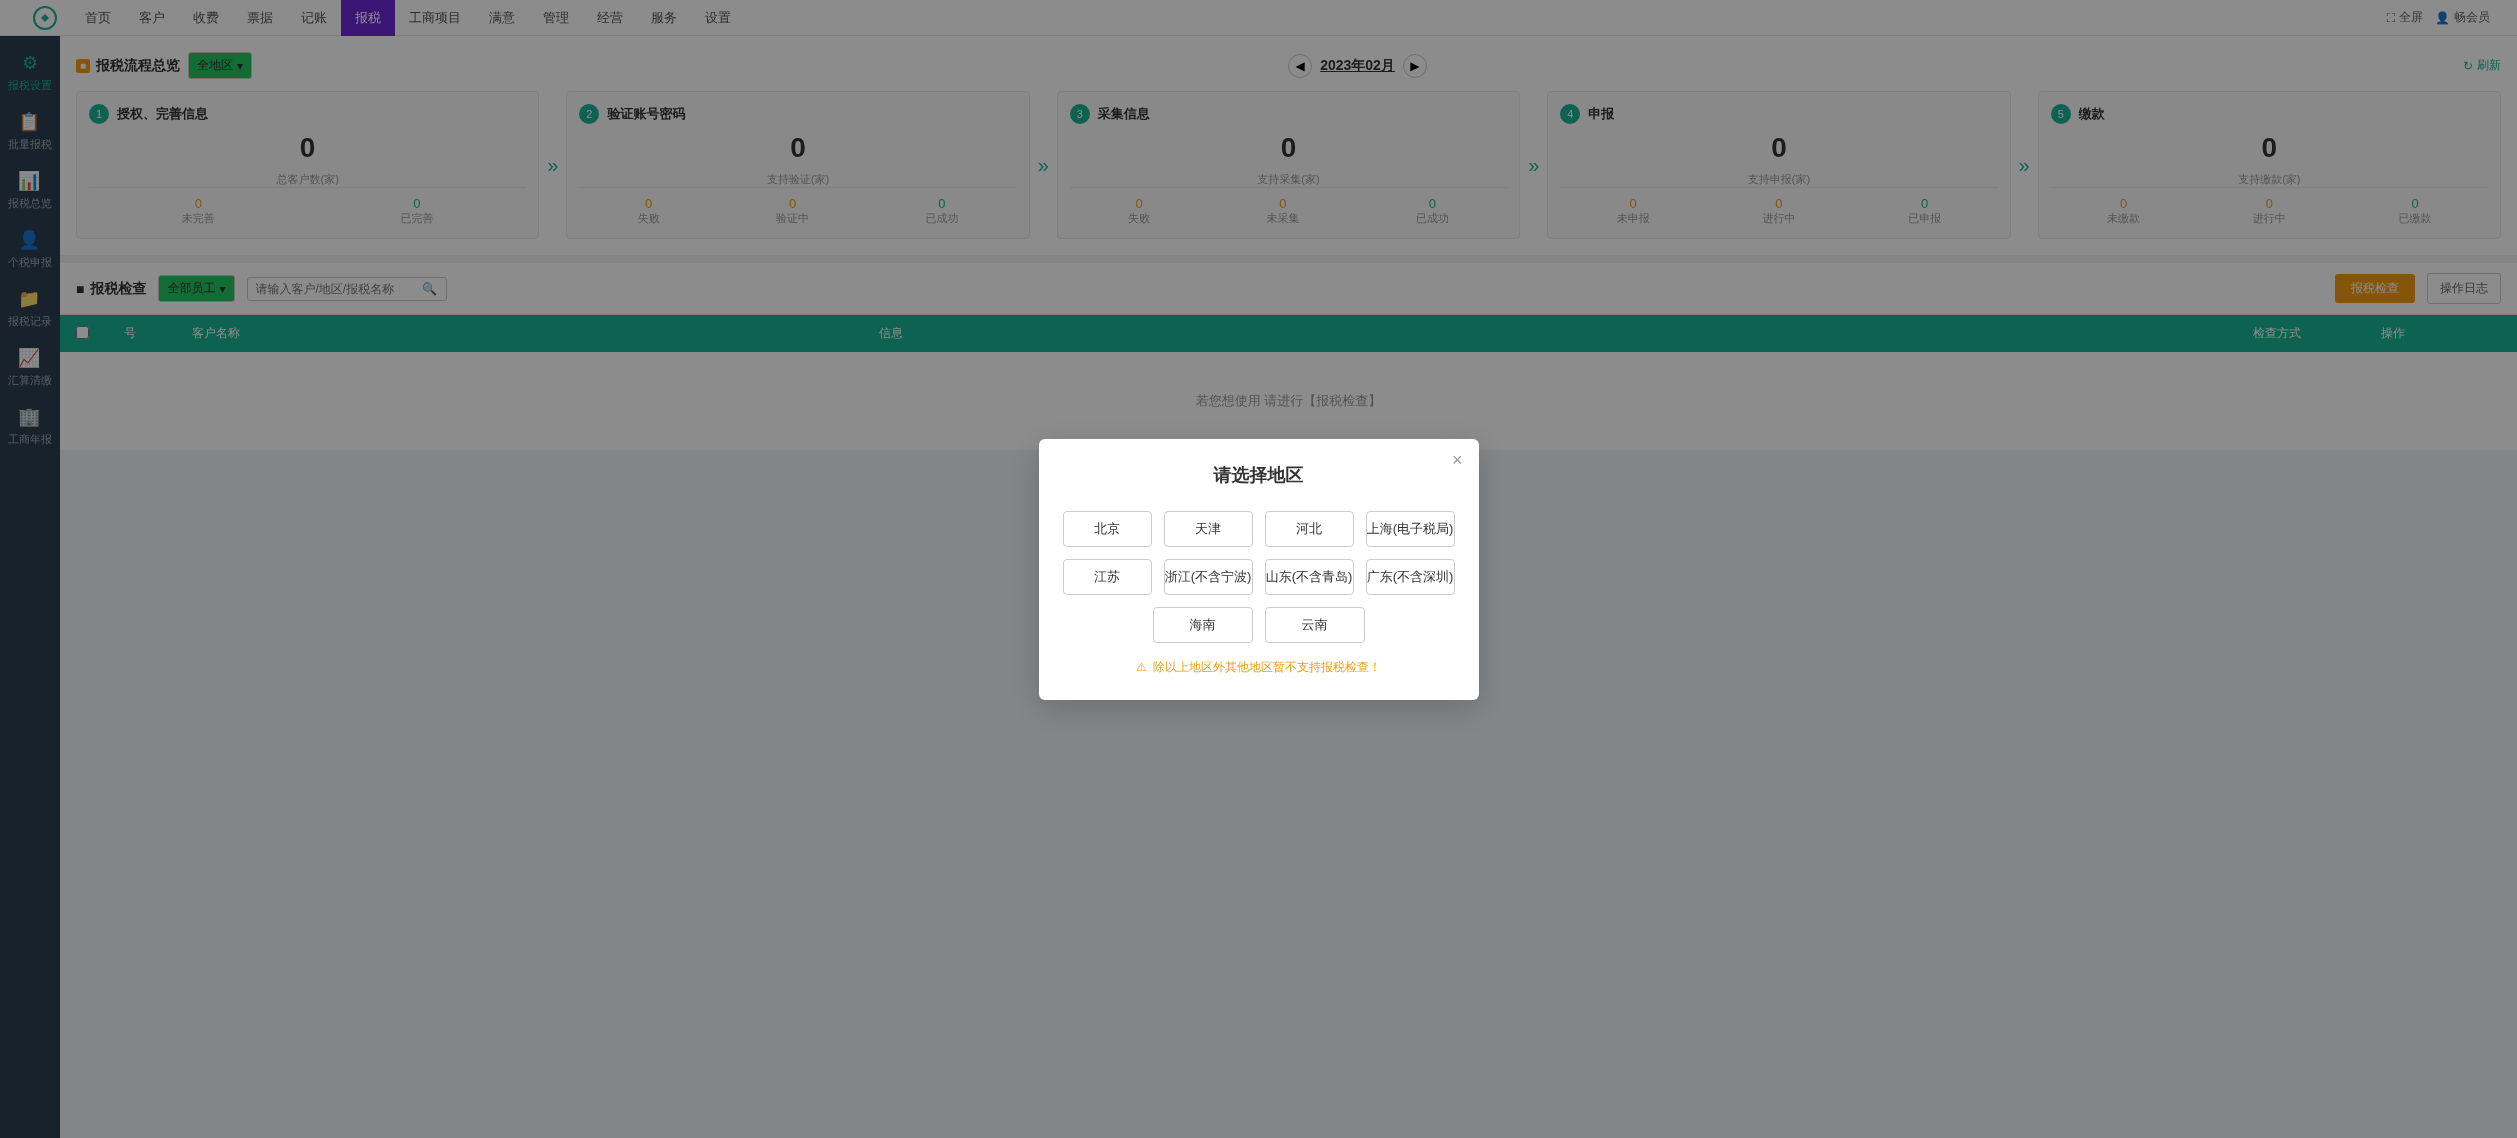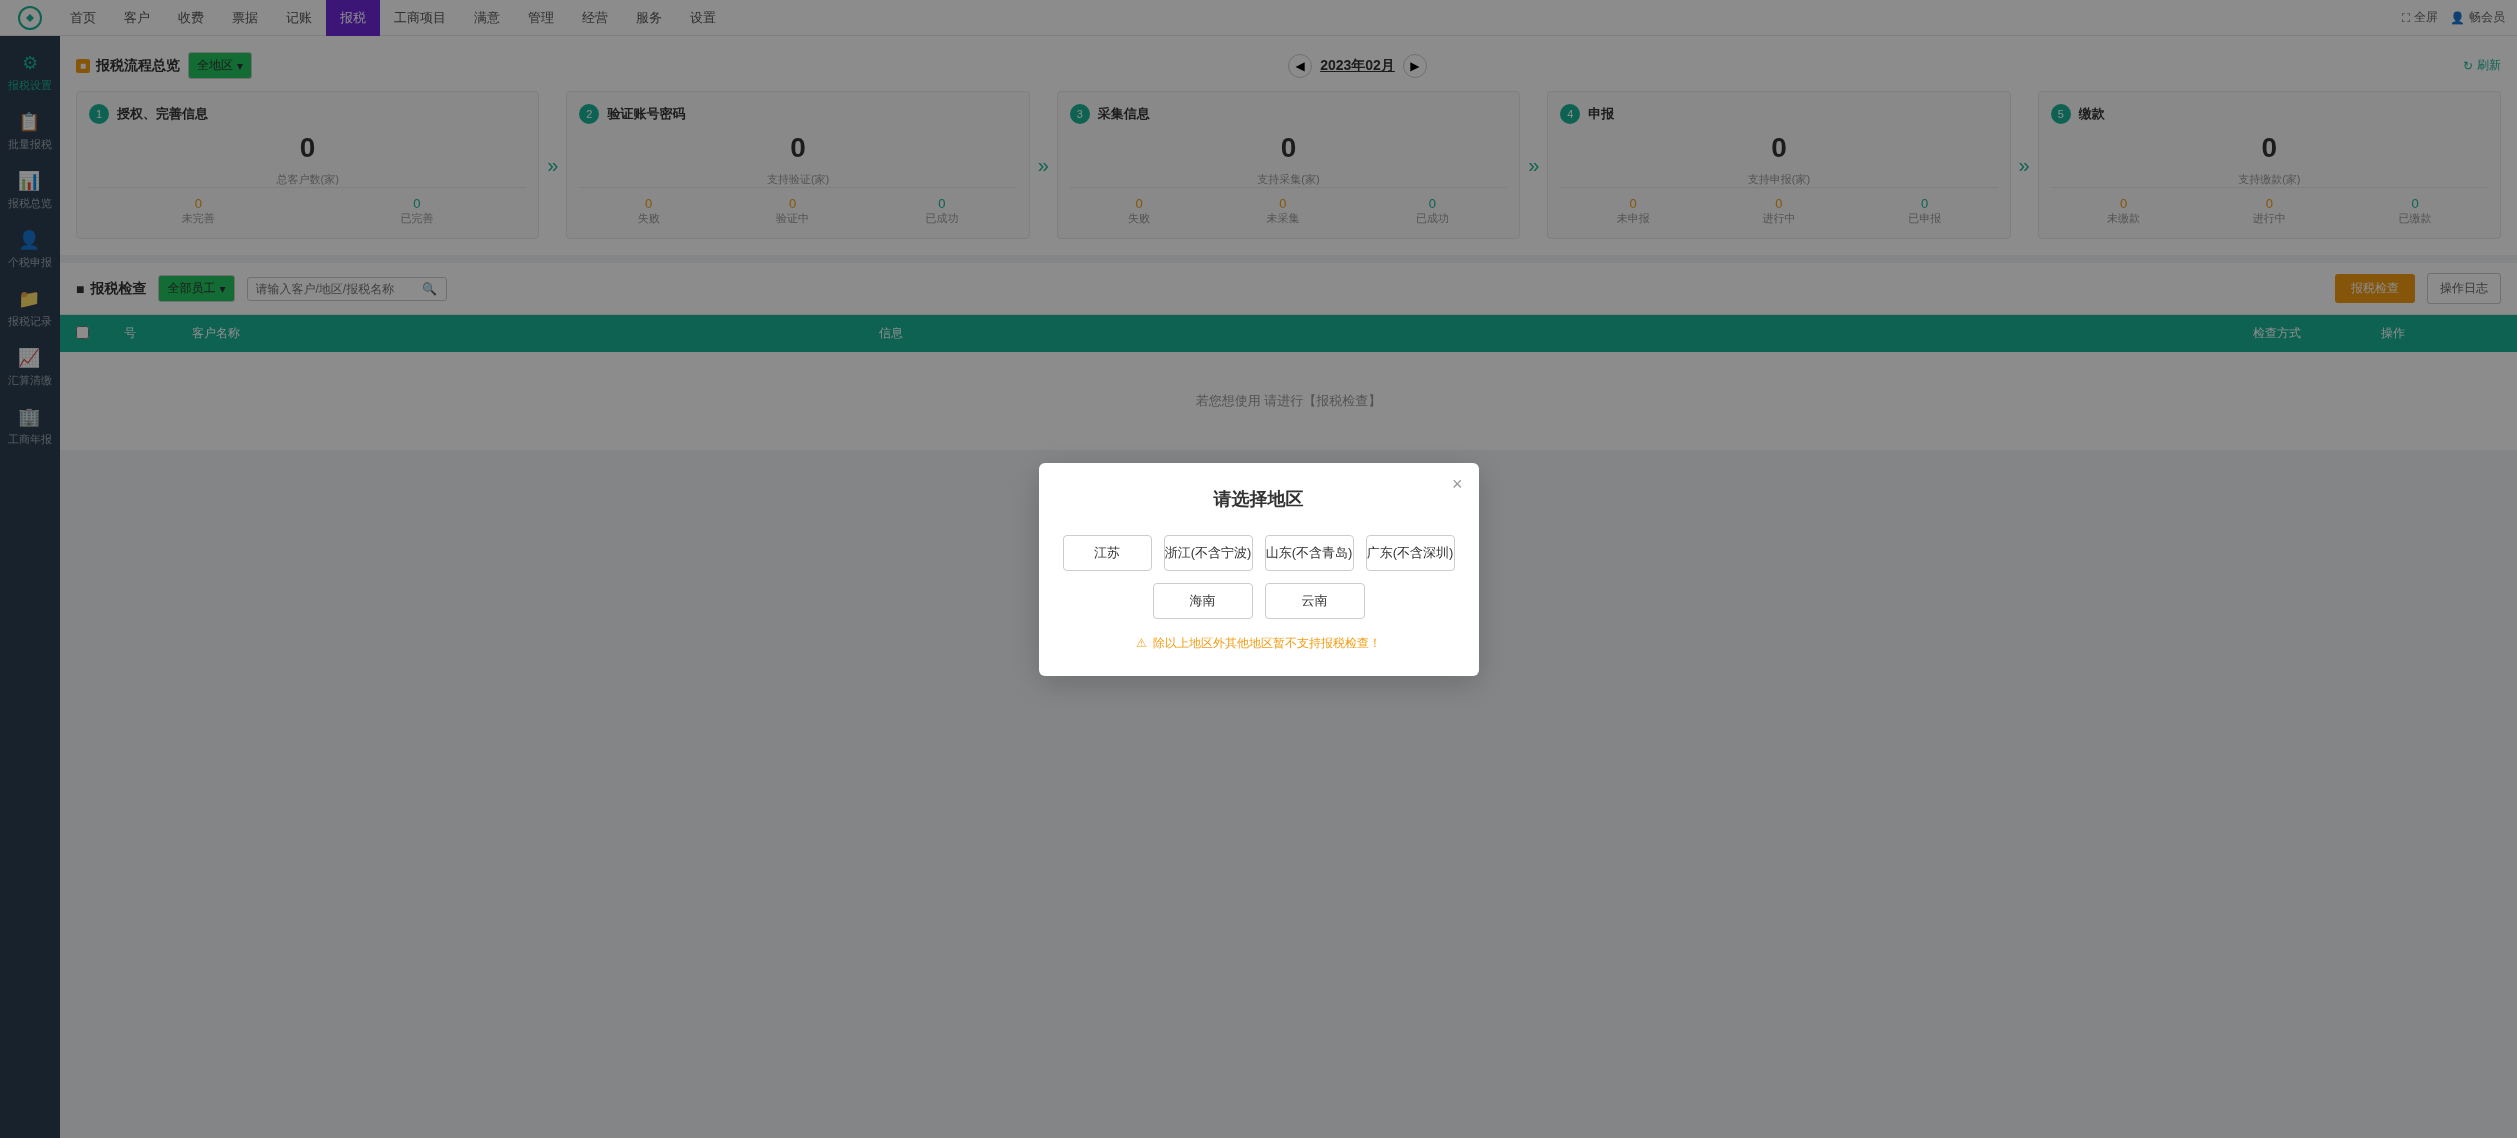--- a/index.html
+++ b/index.html
@@ -5,21 +5,21 @@
     * { box-sizing: border-box; margin: 0; padding: 0; }
     body { font-family: 'Microsoft YaHei', Arial, sans-serif; background: #f0f2f5; font-size: 12px; color: #333; }
 
     
     .top-nav {
       height: 36px;
       background: #fff;
       display: flex;
       align-items: center;
       border-bottom: 1px solid #e8e8e8;
-      padding: 0 12px;
+      padding: 0 27px;
       position: relative;
       z-index: 10;
     }
     .top-nav .logo {
       width: 36px;
       height: 36px;
       display: flex;
       align-items: center;
       justify-content: center;
       margin-right: 8px;
@@ -659,20 +659,26 @@
       </div>
     </div>
   </div>
 </div>
 
 <div class="modal-overlay">
   <div class="modal">
     <button class="modal-close">×</button>
     <div class="modal-title">请选择地区</div>
 
+    <div class="region-grid">
+      <button class="region-btn">北京</button>
+      <button class="region-btn">天津</button>
+      <button class="region-btn">河北</button>
+      <button class="region-btn">上海(电子税局)</button>
+    </div>
 
     <div class="region-row-2">
       <button class="region-btn">江苏</button>
       <button class="region-btn">浙江(不含宁波)</button>
       <button class="region-btn">山东(不含青岛)</button>
       <button class="region-btn">广东(不含深圳)</button>
     </div>
 
     <div class="region-row-3">
       <button class="region-btn">海南</button>

